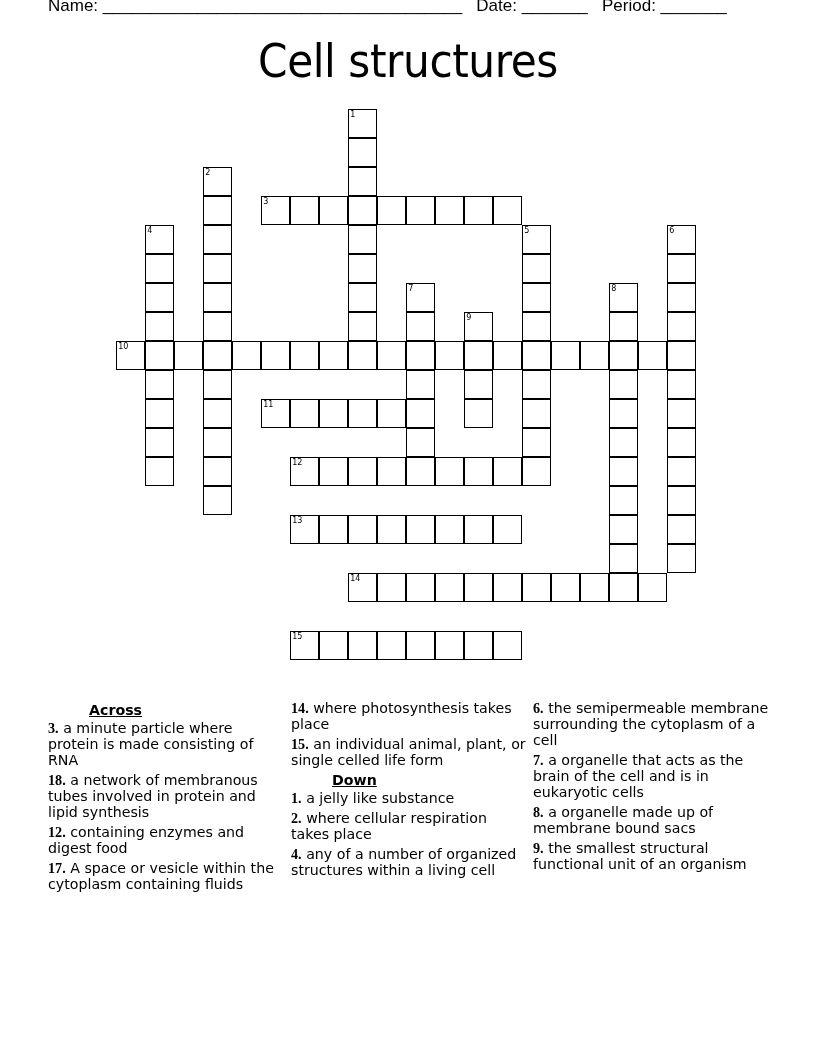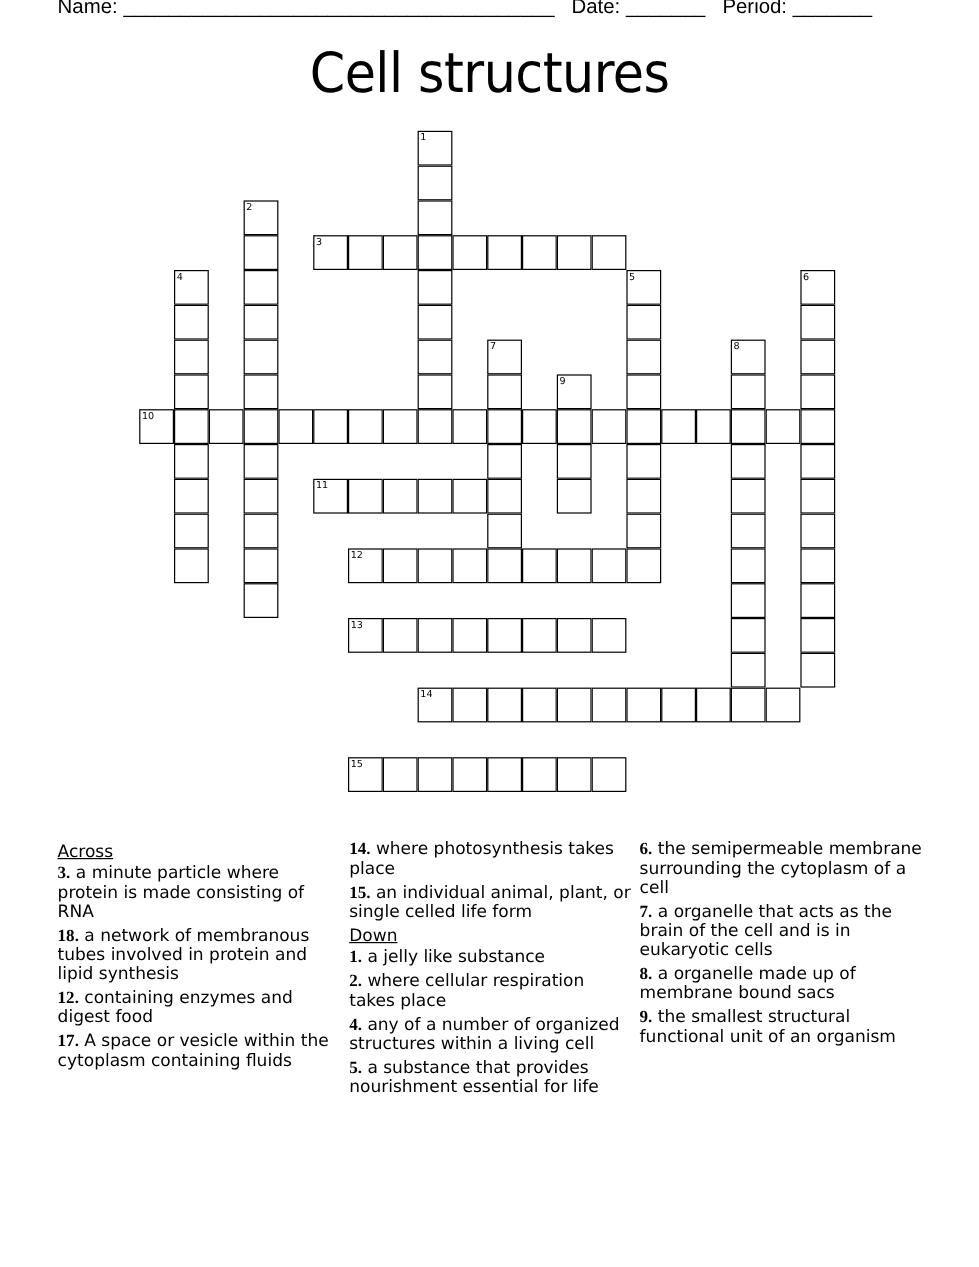--- a/index.html
+++ b/index.html
@@ -7,21 +7,21 @@
   .header-line { position: absolute; top: -4px; left: 48px; font-family: "Liberation Sans", sans-serif; font-size: 17px; white-space: pre; }
   .header-line span { margin-right: 0; }
   .title { position: absolute; top: 34px; left: 0; width: 816px; text-align: center; font-family: "DejaVu Sans", sans-serif; font-size: 46px; font-weight: normal; letter-spacing: -0.5px; transform: scaleX(0.92); transform-origin: center; }
   .grid { position: absolute; left: 0; top: 0; width: 816px; height: 700px; }
   .cell { position: absolute; width: 29px; height: 29px; box-sizing: border-box; border: 1.5px solid #000; background: #fff; margin-left: -0.75px; margin-top: -0.75px; }
   .cell .num { position: absolute; top: 0px; left: 1px; font-family: "DejaVu Sans", sans-serif; font-size: 8px; line-height: 9px; }
   .clues { position: absolute; top: 700px; font-family: "DejaVu Sans", sans-serif; font-size: 14.2px; line-height: 16px; }
   .col1 { left: 48px; width: 236px; }
   .col2 { left: 291px; width: 236px; }
   .col3 { left: 533px; width: 240px; }
-  .clue-head { font-weight: normal; text-decoration: underline; margin-top: 2px; margin-bottom: 2px; }
+  .clue-head { font-weight: bold; text-decoration: underline; margin-top: 2px; margin-bottom: 2px; margin-left: 41px; }
   .clue { margin-bottom: 4px; }
   .clue b { font-weight: bold; font-family: Liberation Serif, serif; }
 </style>
 </head>
 <body>
 
 <div class="header-line"><span>Name:</span> <span>______________________________________</span>   <span>Date:</span> <span>_______</span>   <span>Period:</span> <span>_______</span></div>
 
 <div class="title">Cell structures</div>
 
@@ -197,21 +197,20 @@
   <div class="clue"><b>17.</b> <span>A space or vesicle within the cytoplasm containing fluids</span></div>
 </div>
 
 <div class="clues col2">
   <div class="clue"><b>14.</b> <span>where photosynthesis takes place</span></div>
   <div class="clue"><b>15.</b> <span>an individual animal, plant, or single celled life form</span></div>
   <div class="clue-head">Down</div>
   <div class="clue"><b>1.</b> <span>a jelly like substance</span></div>
   <div class="clue"><b>2.</b> <span>where cellular respiration takes place</span></div>
   <div class="clue"><b>4.</b> <span>any of a number of organized structures within a living cell</span></div>
-  <div class="clue"><b>5.</b> <span>a substance that provides nourishment essential for life</span></div>
 </div>
 
 <div class="clues col3">
   <div class="clue"><b>6.</b> <span>the semipermeable membrane surrounding the cytoplasm of a cell</span></div>
   <div class="clue"><b>7.</b> <span>a organelle that acts as the brain of the cell and is in eukaryotic cells</span></div>
   <div class="clue"><b>8.</b> <span>a organelle made up of membrane bound sacs</span></div>
   <div class="clue"><b>9.</b> <span>the smallest structural functional unit of an organism</span></div>
 </div>
 
 </body></html>

